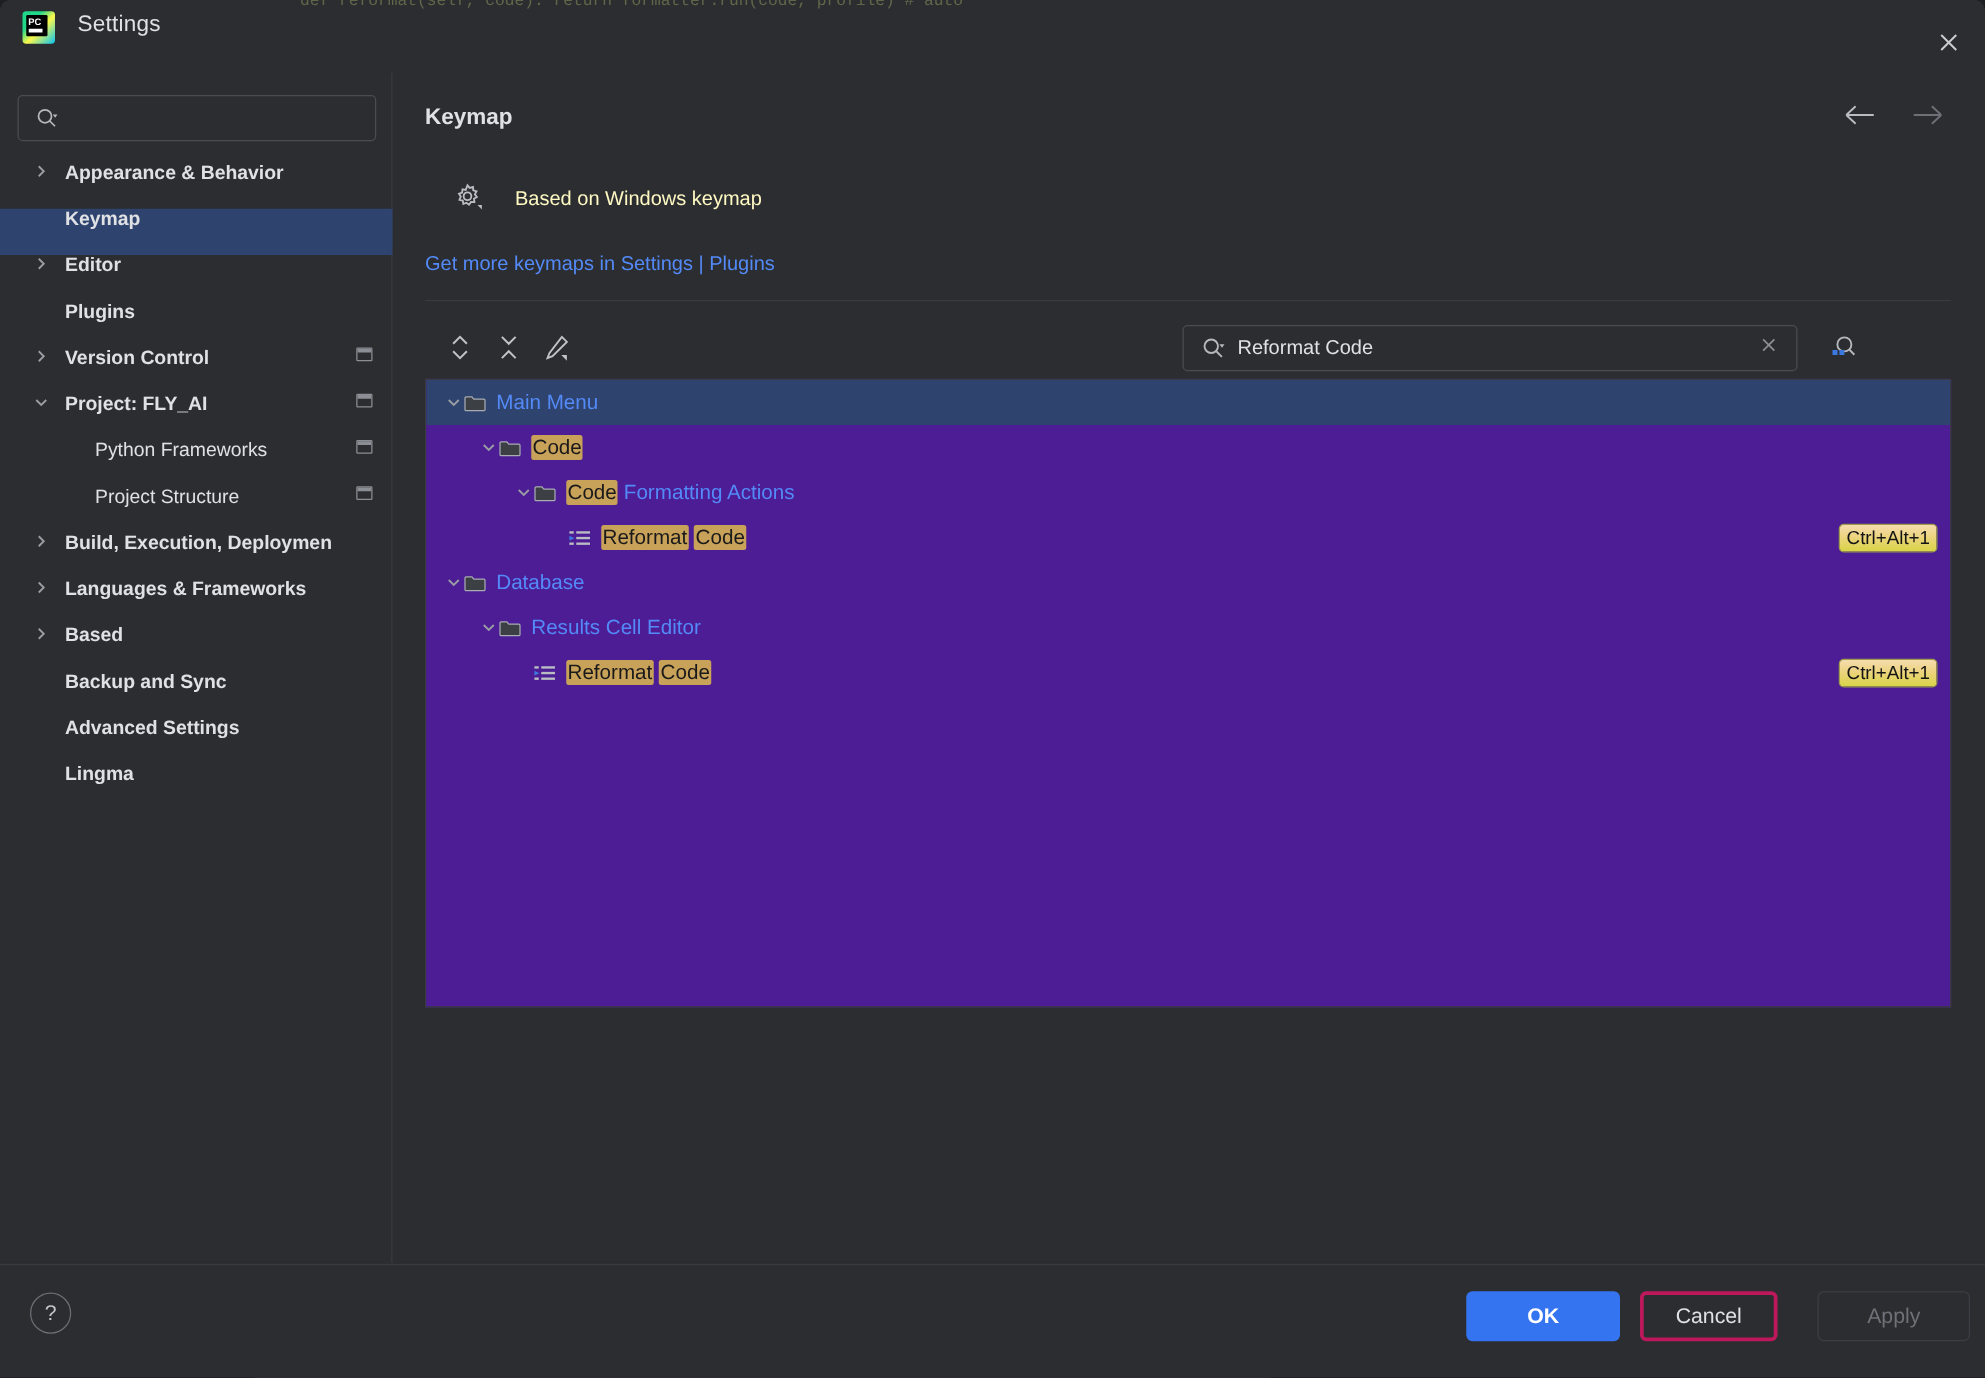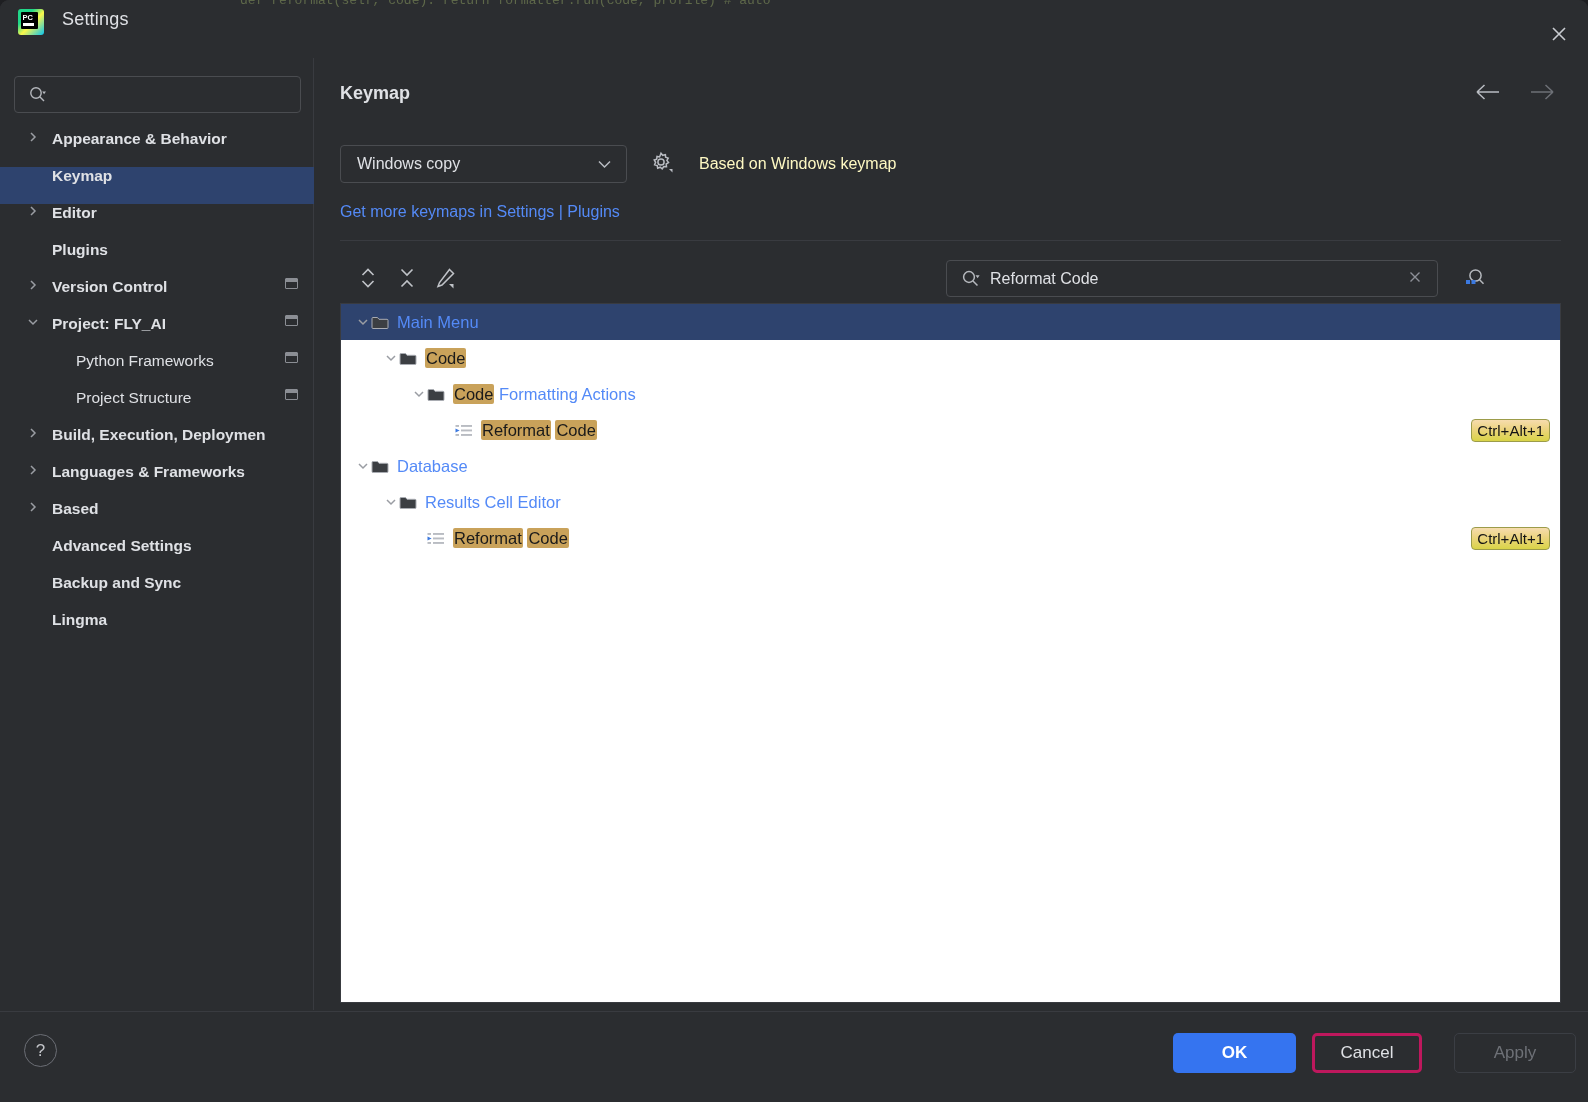--- a/index.html
+++ b/index.html
@@ -148,22 +148,22 @@
     font-family: "Liberation Sans", sans-serif;
   }
   .find-box .clear { margin-right: 14px; cursor: pointer; }
   .shortcut-find {
     position: absolute; left: 1118px; top: 10px; width: 32px; height: 32px;
     display: flex; align-items: center; justify-content: center; cursor: pointer;
   }
 
   
   .km-panel {
-    position: absolute; left: 25px; top: 245px; width: 1221px; height: 700px;
-    border: 1px solid #393b40; background: #ffffff; overflow: hidden;
+    position: absolute; left: 25px; top: 245px; width: 1221px; height: 503px;
+    border: 1px solid #393b40; background: #4c1d95; overflow: hidden;
   }
   .km-row {
     position: relative; height: 36px; display: flex; align-items: center; cursor: pointer;
   }
   .km-row.selected { background: #2e436e; }
   .km-chev { width: 16px; height: 16px; display: flex; align-items: center; justify-content: center; }
   .folder-ico { width: 18px; height: 15px; position: relative; flex: none; }
   .action-ico { width: 18px; height: 15px; position: relative; flex: none; }
   .km-text { font-size: 16.5px; color: #548af7; white-space: nowrap; }
   .hl { background: #c9a25a; color: #1a1a1a; border-radius: 2px; padding: 1px 1px; }
@@ -296,24 +296,24 @@
         </div>
         <div class="nav-item lvl0">
           <span class="nav-arrow">
             <svg width="12" height="12" viewBox="0 0 12 12">
               <path d="M4 2 L8 6 L4 10" stroke="#9a9da3" stroke-width="1.5" fill="none"></path>
             </svg>
           </span>
           <span class="nav-label bold">Based</span>
         </div>
         <div class="nav-item lvl0">
+          <span class="nav-label bold">Backup and Sync</span>
+        </div>
+        <div class="nav-item lvl0">
           <span class="nav-label bold">Advanced Settings</span>
-        </div>
-        <div class="nav-item lvl0">
-          <span class="nav-label bold">Backup and Sync</span>
         </div>
         <div class="nav-item lvl0">
           <span class="nav-label bold">Lingma</span>
         </div>
       </div>
   </div>
 
   <div class="content">
     <div class="page-title">Keymap</div>
 
@@ -324,28 +324,20 @@
           </svg>
       </div>
       <div>
         <svg width="26" height="18" viewBox="0 0 26 18">
             <path d="M2 9 L24 9 M24 9 L16.5 2 M24 9 L16.5 16" stroke="#6d7076" stroke-width="1.5" fill="none"></path>
           </svg>
       </div>
     </div>
 
     <div class="keymap-row">
-      <div class="combo">
-        <span>Windows copy</span>
-        <span class="chev">
-          <svg width="15" height="10" viewBox="0 0 15 10">
-              <path d="M2 2.5 L7.5 8 L13 2.5" stroke="#b9bcc2" stroke-width="1.5" fill="none"></path>
-            </svg>
-        </span>
-      </div>
       <span class="gear">
         <svg width="25" height="25" viewBox="0 0 25 25">
           <g stroke="#b9bcc2" stroke-width="1.5" fill="none">
             <circle cx="12" cy="12" r="3.1"></circle>
             <path d="M12 3.2 L13.7 5.3 L16.4 4.6 L16.6 7.3 L19.2 8.1 L17.9 10.5 L19.5 12.6 L17.2 14 L17.5 16.7 L14.8 16.6 L13.2 18.8 L11.2 17.2 L8.7 18.2 L8.2 15.5 L5.6 14.8 L6.6 12.3 L5.2 10 L7.7 9.1 L8 6.4 L10.6 6.9 Z"></path>
           </g>
           <path d="M20 19 L23.5 19 L23.5 22.5 Z" fill="#b9bcc2"></path>
         </svg>
       </span>
       <span class="based-on">Based on Windows keymap</span>

